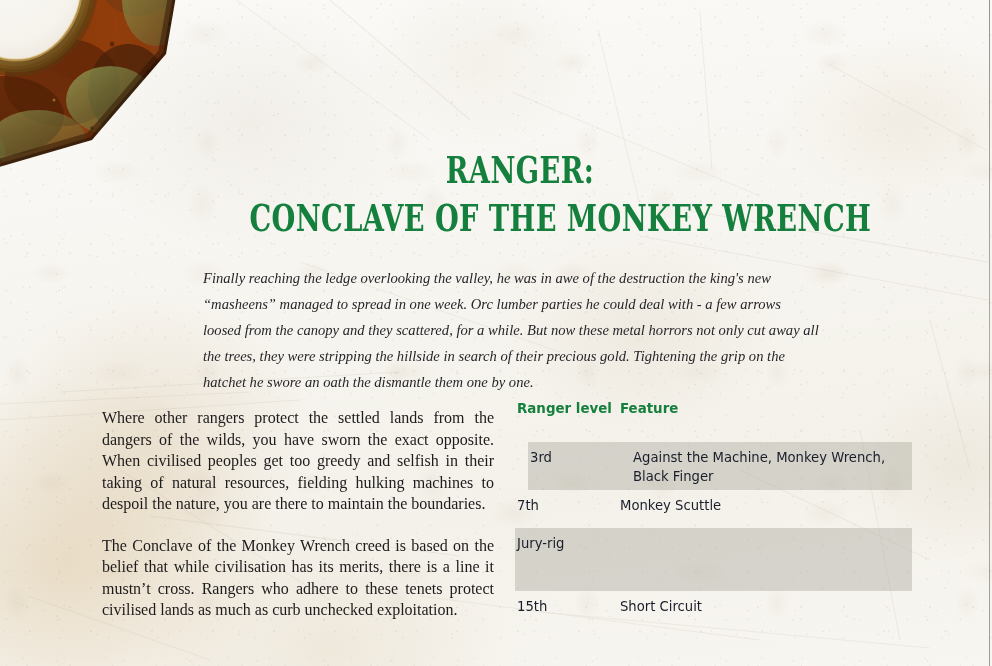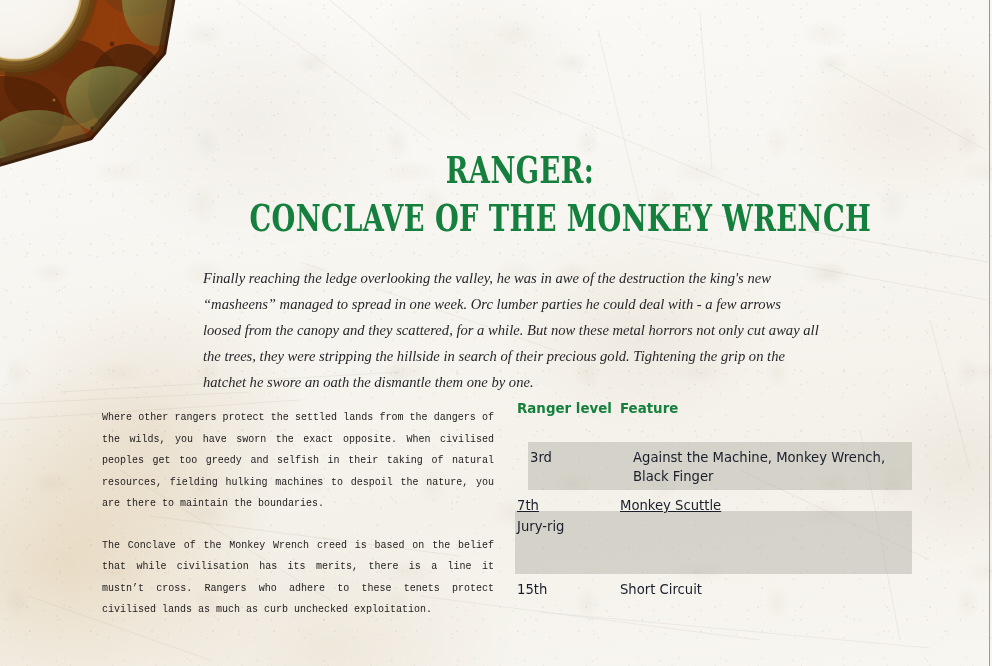--- a/index.html
+++ b/index.html
@@ -108,22 +108,22 @@
     font-size: 14.6px;
     line-height: 26px;
     color: #26252a;
     text-align: left;
   }
 
   #left-col {
     position: absolute;
     left: 102px; top: 407px;
     width: 392px;
-    font-family: Liberation Mono, monospace;
-    font-size: 10px;
+    font-family: Liberation Serif, serif;
+    font-size: 16px;
     line-height: 21.5px;
     color: #1d1b1c;
     text-align: justify;
   }
   #left-col p { margin: 0; }
   #left-col p + p { margin-top: 20px; }
 
   
   #feature-table {
     position: absolute;
@@ -148,21 +148,21 @@
   .tbl-row {
     display: flex;
     padding: 6px 0 6px 2px;
     line-height: 19px;
     box-sizing: border-box;
   }
   .tbl-row.shaded { background: rgba(178,176,166,0.48); }
   .tbl-row .c-level { width: 103px; flex: 0 0 103px; }
   .tbl-row .c-feat  { flex: 1; }
   #row-3rd  { height: 48px; margin-left: 13px; }
-  #row-7th  { height: 21px; text-decoration: underline; }
+  #row-7th  { height: 38px; }
   #row-11th { height: 63px; }
   #row-15th { height: 30px; }
 
   
   #page-edge {
     position: absolute;
     right: 2px; top: 0;
     width: 1px; height: 666px;
     background: linear-gradient(to bottom, rgba(70,66,60,0.55), rgba(70,66,60,0.40) 55%, rgba(70,66,60,0.50));
   }

